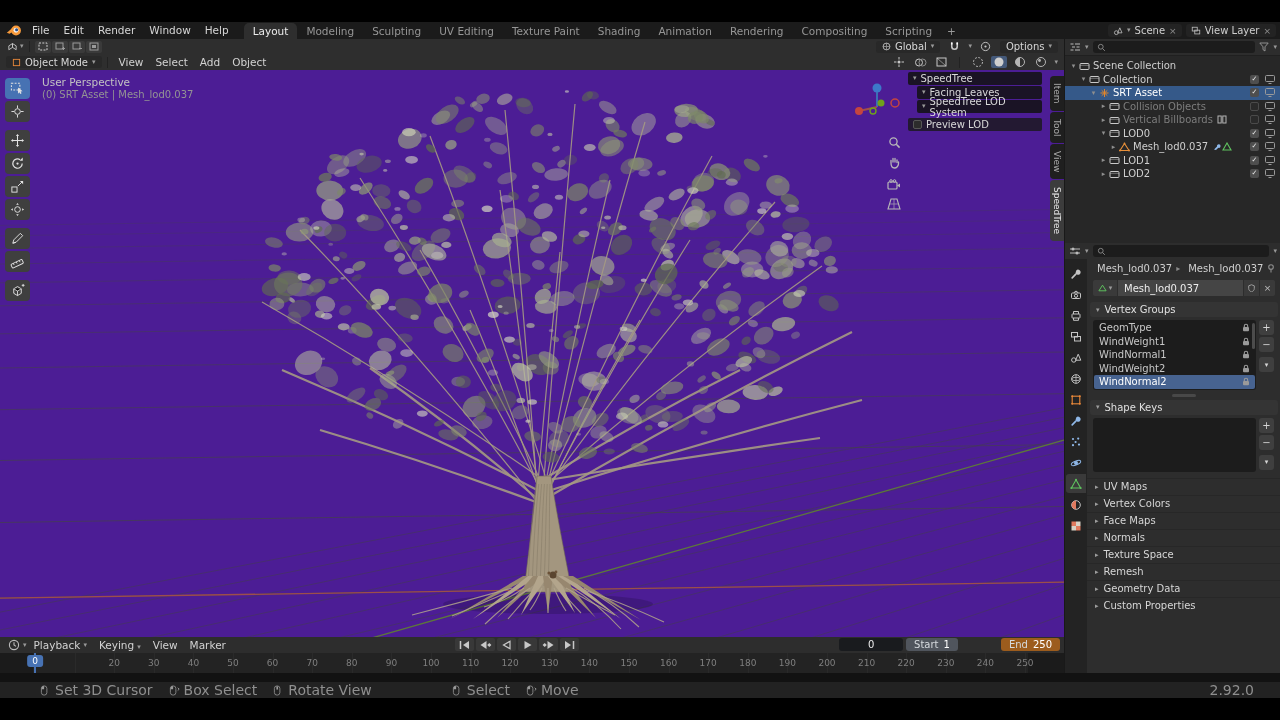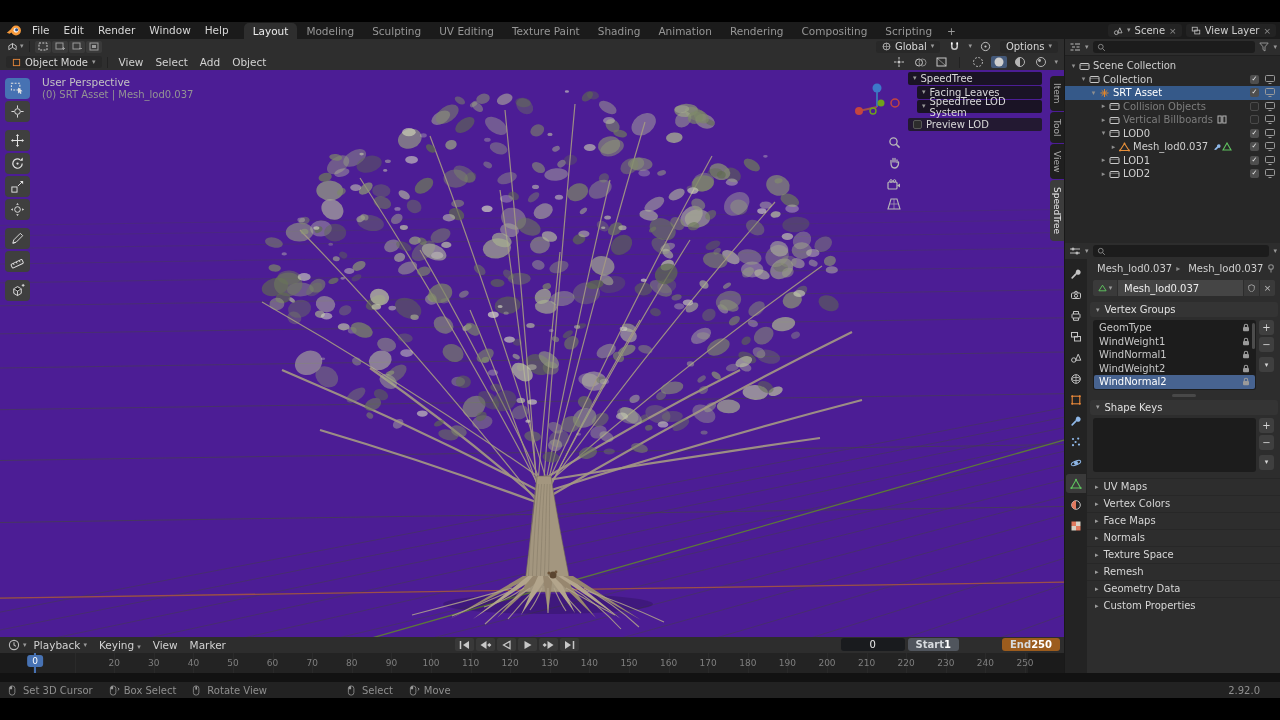--- a/index.html
+++ b/index.html
@@ -96,35 +96,35 @@
   .grip{width:24px;height:3px;background:#484848;border-radius:2px;margin:4px auto 2px;}
   .cpanel{height:16px;display:flex;align-items:center;gap:5px;padding:0 8px;color:#d6d6d6;border-top:1px solid #272727;}
 
   
   .timeline{position:absolute;top:615px;left:0;width:1064px;height:36px;}
   .tlhead{height:16px;background:#2d2d2d;display:flex;align-items:center;padding:0 4px;gap:1px;border-bottom:1px solid #1e1e1e;position:relative;}
   .transport{position:absolute;left:455px;top:1px;display:flex;gap:2px;}
   .tbtn{width:19px;height:13px;display:flex;align-items:center;justify-content:center;border-radius:2px;background:#383838;}
   .tlfields{position:absolute;right:4px;top:1px;display:flex;gap:3px;}
   .framefield{width:64px;height:13px;background:#191b1e;border-radius:3px;color:#ececec;display:flex;align-items:center;justify-content:center;font-size:10px;}
-  .pill{height:13px;border-radius:3px;padding:0 8px;display:flex;align-items:center;font-size:10px;font-weight:bold;}
+  .pill{height:13px;border-radius:3px;padding:0 8px;display:flex;gap:5px;align-items:center;font-size:10px;}
   .pill.start{background:#50555d;} .pill.end{background:#9c5c1d;margin-left:40px;}
   .pill .lab{color:#d6dade;} .pill .val{color:#fff;}
   .ruler{position:absolute;top:16px;left:0;right:0;height:20px;background:#232323;font-size:9px;color:#7f7f7f;overflow:hidden;}
   .tkl{position:absolute;top:0;bottom:0;width:1px;background:#2a2a2a;}
   .tk{position:absolute;top:5px;transform:translateX(-50%);}
   .shade{position:absolute;top:0;bottom:0;background:rgba(0,0,0,.22);}
   .phline{position:absolute;left:34px;top:0;bottom:0;width:2px;background:#4772b3;}
   .phchip{position:absolute;left:35px;top:2px;transform:translateX(-50%);background:#4772b3;color:#fff;border-radius:3px;font-size:9px;padding:0 5px;height:12px;line-height:12px;}
 
   .hstrip{position:absolute;top:651px;left:0;right:0;height:9px;background:#121212;}
-  .statusbar{position:absolute;top:660px;left:0;right:0;height:16px;background:#222;display:flex;align-items:center;font-size:10px;color:#8f8f8f;}
+  .statusbar{position:absolute;top:660px;left:0;right:0;height:16px;background:#222;display:flex;align-items:center;font-size:14px;color:#8f8f8f;padding-left:32px;}
   .sb-item{display:flex;align-items:center;gap:4px;margin-right:16px;}
   .sb-spacer{width:64px;}
-  .version{margin-left:auto;margin-right:20px;}
+  .version{margin-left:auto;margin-right:26px;}
 </style>
 </head>
 <body>
 
 <div class="frame">
 
   <div class="topbar">
     <span class="logo">
       <svg width="16" height="13" viewBox="0 0 22 18">
           <path d="M1 12L10 4.5l3.5 3L5 13.5z" fill="#f79a3c"></path>

